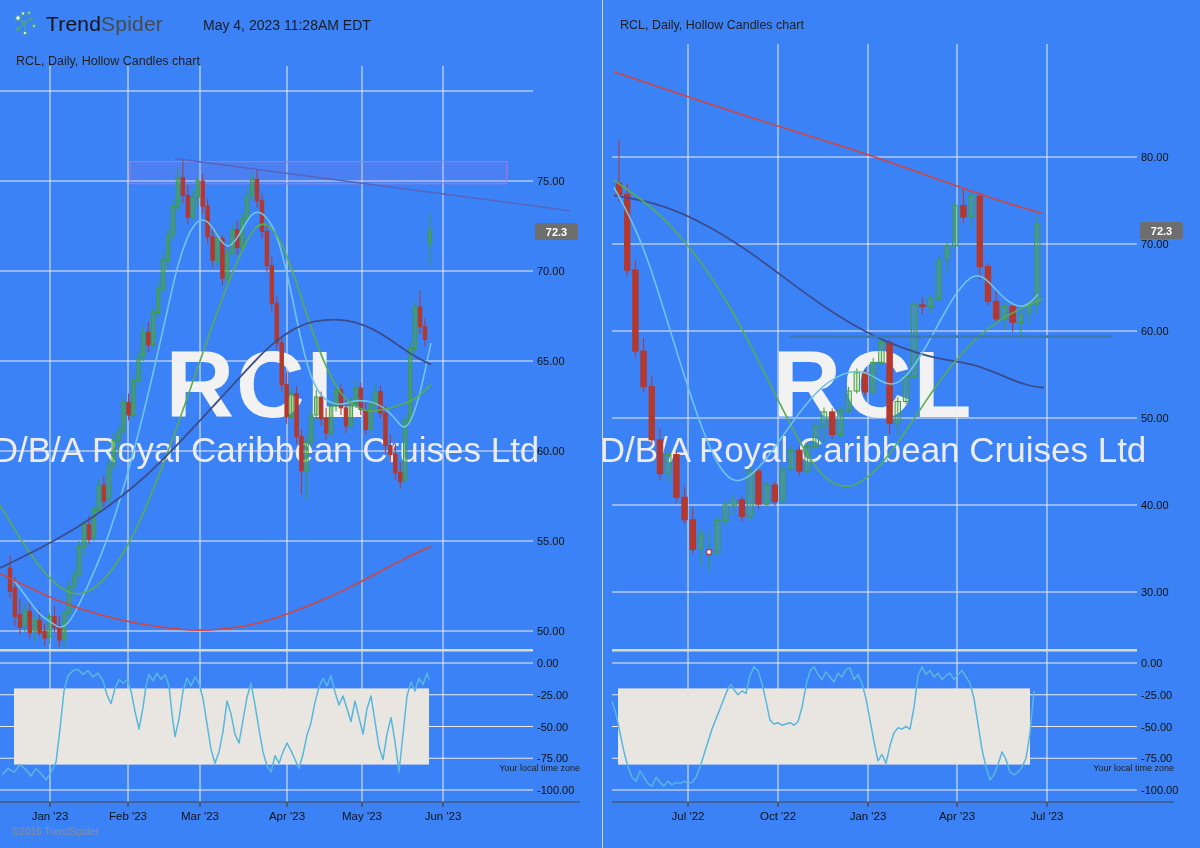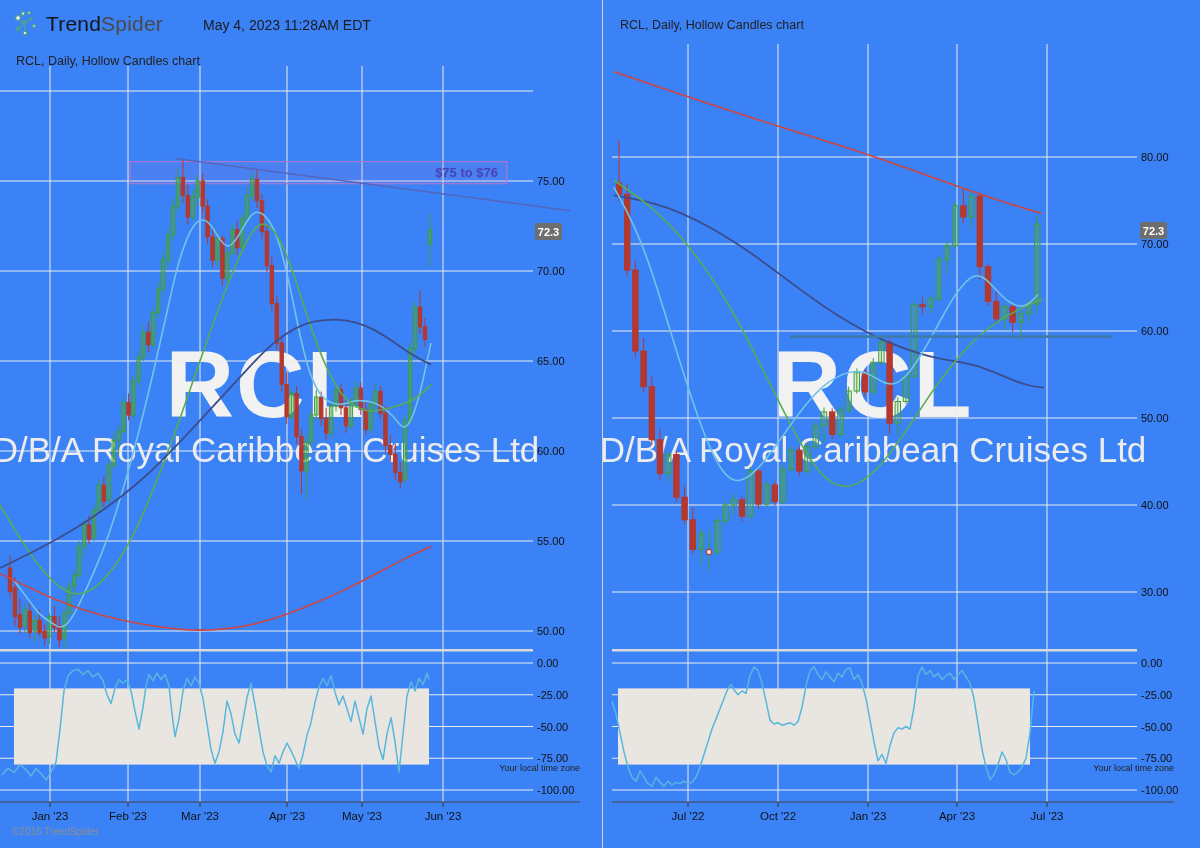--- a/index.html
+++ b/index.html
@@ -16,21 +16,21 @@
   svg.chart-svg{position:absolute;left:0;top:0;z-index:2;}
   .overlay{position:absolute;z-index:3;}
   .logo{left:12px;top:10px;display:flex;align-items:center;gap:7px;}
   .logo-text{font-size:21px;letter-spacing:.2px;color:#161616;}
   .logo-text b{font-weight:400;color:#141414;}
   .logo-text span{font-weight:400;color:#4a4a4a;margin-top:44px;}
   .timestamp{left:203px;top:17px;font-size:14px;color:#1c1c1c;}
   .chart-title{font-size:12.5px;color:#222;}
   .title-left{left:16px;top:54px;}
   .title-right{left:620px;top:18px;}
-  .price-badge{width:27px;height:17px;border-radius:2px;color:#fff;font-size:11px;font-weight:700;
+  .price-badge{width:43px;height:17px;border-radius:2px;color:#fff;font-size:11px;font-weight:700;
                display:flex;align-items:center;justify-content:center;}
   .badge-left{left:535px;top:223px;}
   .badge-right{left:1140px;top:222px;}
   .annotation-label{left:130px;top:165px;width:368px;text-align:right;font-size:13px;
                     font-weight:700;color:#4843b5;}
   .tz-note{font-size:9px;color:#222;top:763px;}
   .tz-left{right:620px;}
   .tz-right{right:26px;}
   .copyright{left:12px;top:826px;font-size:10px;color:#8f8f8f;}
 </style>
@@ -469,19 +469,18 @@
           <circle cx="22" cy="16" r="1.5"></circle>
       </g>
     </svg>
     <div class="logo-text"><b>Trend</b><span>Spider</span></div>
   </div>
   <div class="overlay timestamp">May 4, 2023 11:28AM EDT</div>
 
   <div class="overlay chart-title title-left">RCL, Daily, Hollow Candles chart</div>
   <div class="overlay chart-title title-right">RCL, Daily, Hollow Candles chart</div>
 
-  <div class="overlay annotation-label">$75 to $76</div>
   <div class="overlay price-badge badge-left" id="badge-left" style="background: rgb(110, 110, 110);">72.3</div>
   <div class="overlay price-badge badge-right" id="badge-right" style="background: rgb(110, 110, 110);">72.3</div>
   <div class="overlay tz-note tz-left">Your local time zone</div>
   <div class="overlay tz-note tz-right">Your local time zone</div>
   <div class="overlay copyright">©2016 TrendSpider</div>
 </div>
 
 </body></html>

